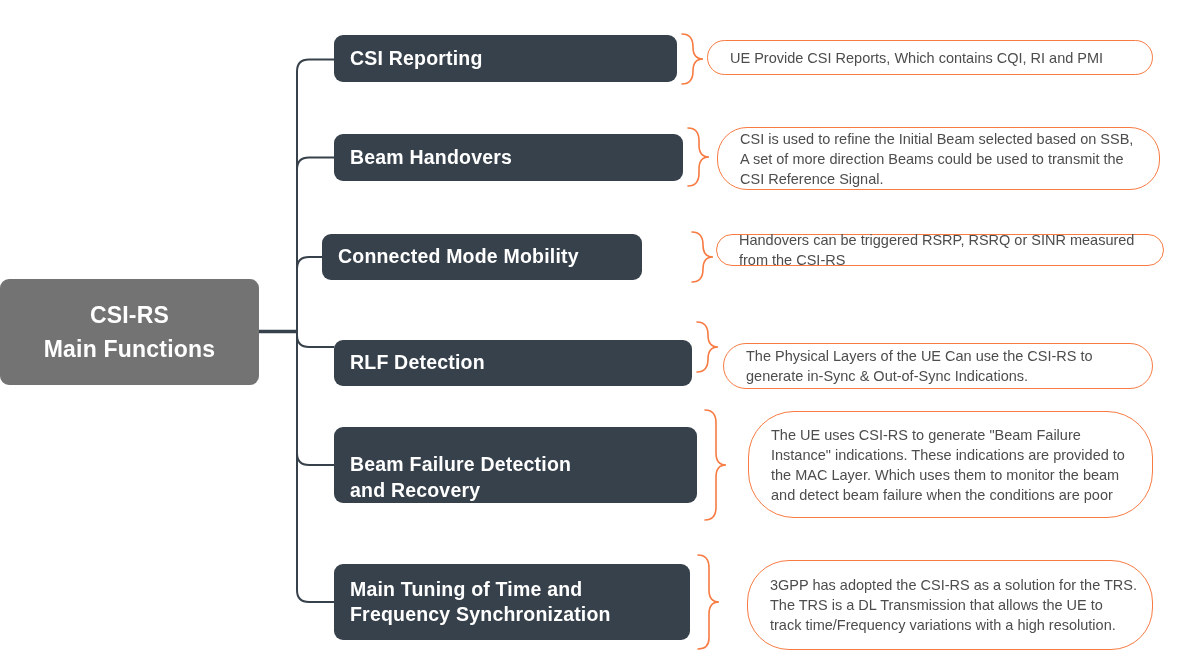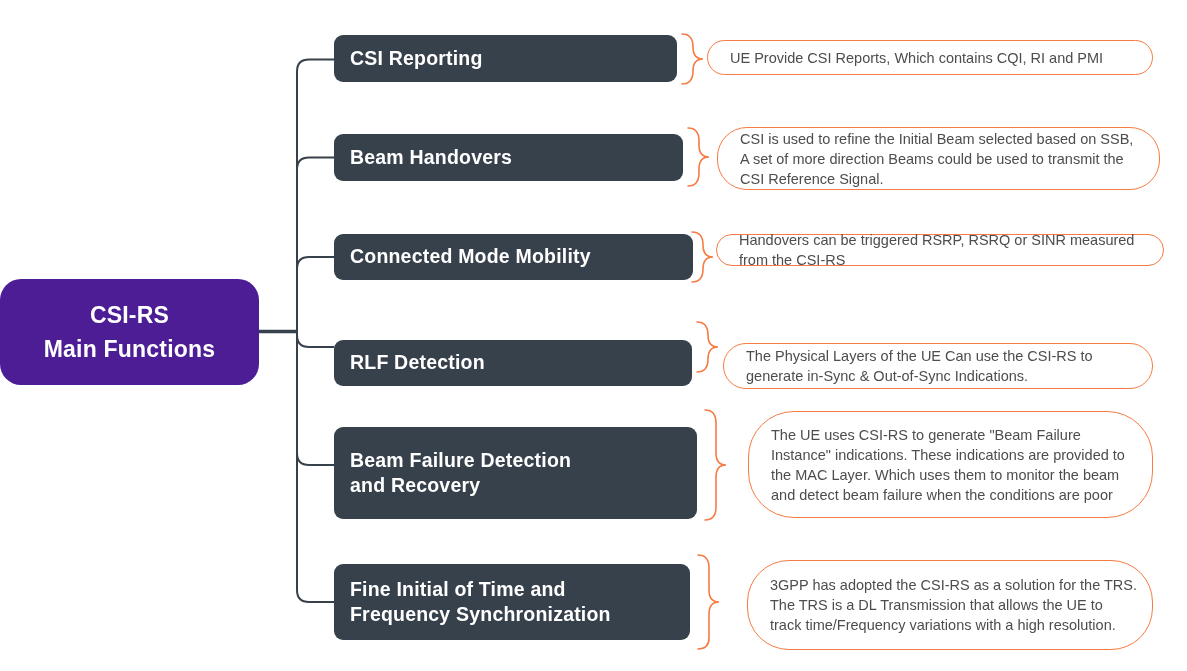--- a/index.html
+++ b/index.html
@@ -6,21 +6,21 @@
   .canvas{
     position:relative;
     width:1187px;height:671px;
     background:#ffffff;
     font-family:"Liberation Sans","DejaVu Sans",sans-serif;
     overflow:hidden;
   }
   svg.connectors{position:absolute;left:0;top:0;width:1187px;height:671px;}
   .root-node{
     position:absolute;left:0;top:279px;width:259px;height:106px;
-    background:#4c1d95;border-radius:21px;
+    background:#737373;border-radius:9px;
     display:flex;align-items:center;justify-content:center;
     cursor:default;
   }
   .root-node .lbl{
     color:#ffffff;font-weight:bold;font-size:23px;line-height:1.5;
     text-align:center;white-space:pre-line;letter-spacing:.2px;
   }
   .topic{
     position:absolute;background:#37414B;border-radius:9px;
     display:flex;align-items:center;
@@ -34,23 +34,23 @@
     position:absolute;border:1.6px solid #F77B42;background:#ffffff;
     display:flex;align-items:center;box-sizing:border-box;
   }
   .bubble .note{
     color:#4D4D4D;font-size:14.5px;line-height:1.38;
     padding:4px 14px 4px 22px;
   }
   
   .t1{left:334px;top:35px;width:343px;height:47px;}
   .t2{left:334px;top:134px;width:349px;height:47px;}
-  .t3{left:334px;top:234px;width:359px;height:46px;}
+  .t3{left:322px;top:234px;width:320px;height:46px;}
   .t4{left:334px;top:324px;width:358px;height:46px;margin-top:16px;}
-  .t5{left:334px;top:427px;width:363px;height:92px;}
+  .t5{left:334px;top:427px;width:363px;height:76px;align-items:flex-end;}
   .t6{left:334px;top:564px;width:356px;height:76px;}
   .b1{left:707px;top:40px;width:446px;height:35px;border-radius:18px;}
   .b2{left:717px;top:127px;width:443px;height:63px;border-radius:30px;}
   .b3{left:716px;top:234px;width:448px;height:32px;border-radius:23px;}
   .b4{left:723px;top:343px;width:430px;height:46px;border-radius:23px;}
   .b5{left:748px;top:411px;width:405px;height:107px;border-radius:46px;}
   .b6{left:747px;top:560px;width:406px;height:90px;border-radius:42px;}
   .br1{left:680px;top:33px;}
   .br2{left:686px;top:127px;}
   .br3{left:690px;top:231px;}
@@ -122,21 +122,21 @@
 and Recovery</span>
   </div>
   <svg class="brace br5" width="26" height="112" viewBox="0 0 26 112" fill="none">
     <path d="M2 1 Q13 1 13 14 V44 Q13 56 23 56 Q13 56 13 68 V98 Q13 111 2 111" stroke="#F77B42" stroke-width="1.6" stroke-linecap="round"></path>
   </svg>
   <div class="bubble b5">
     <span class="note">The UE uses CSI-RS to generate "Beam Failure Instance" indications. These indications are provided to the MAC Layer. Which uses them to monitor the beam and detect beam failure when the conditions are poor</span>
   </div>
 
   <div class="topic t6">
-    <span class="lbl">Fine Initial of Time and
+    <span class="lbl">Main Tuning of Time and
 Frequency Synchronization</span>
   </div>
   <svg class="brace br6" width="26" height="96" viewBox="0 0 26 96" fill="none">
     <path d="M2 1 Q13 1 13 14 V36 Q13 48 23 48 Q13 48 13 60 V84 Q13 95 2 95" stroke="#F77B42" stroke-width="1.6" stroke-linecap="round"></path>
   </svg>
   <div class="bubble b6">
     <span class="note">3GPP has adopted the CSI-RS as a solution for the TRS. The TRS is a DL Transmission that allows the UE to track time/Frequency variations with a high resolution.</span>
   </div>
 
 </div>

